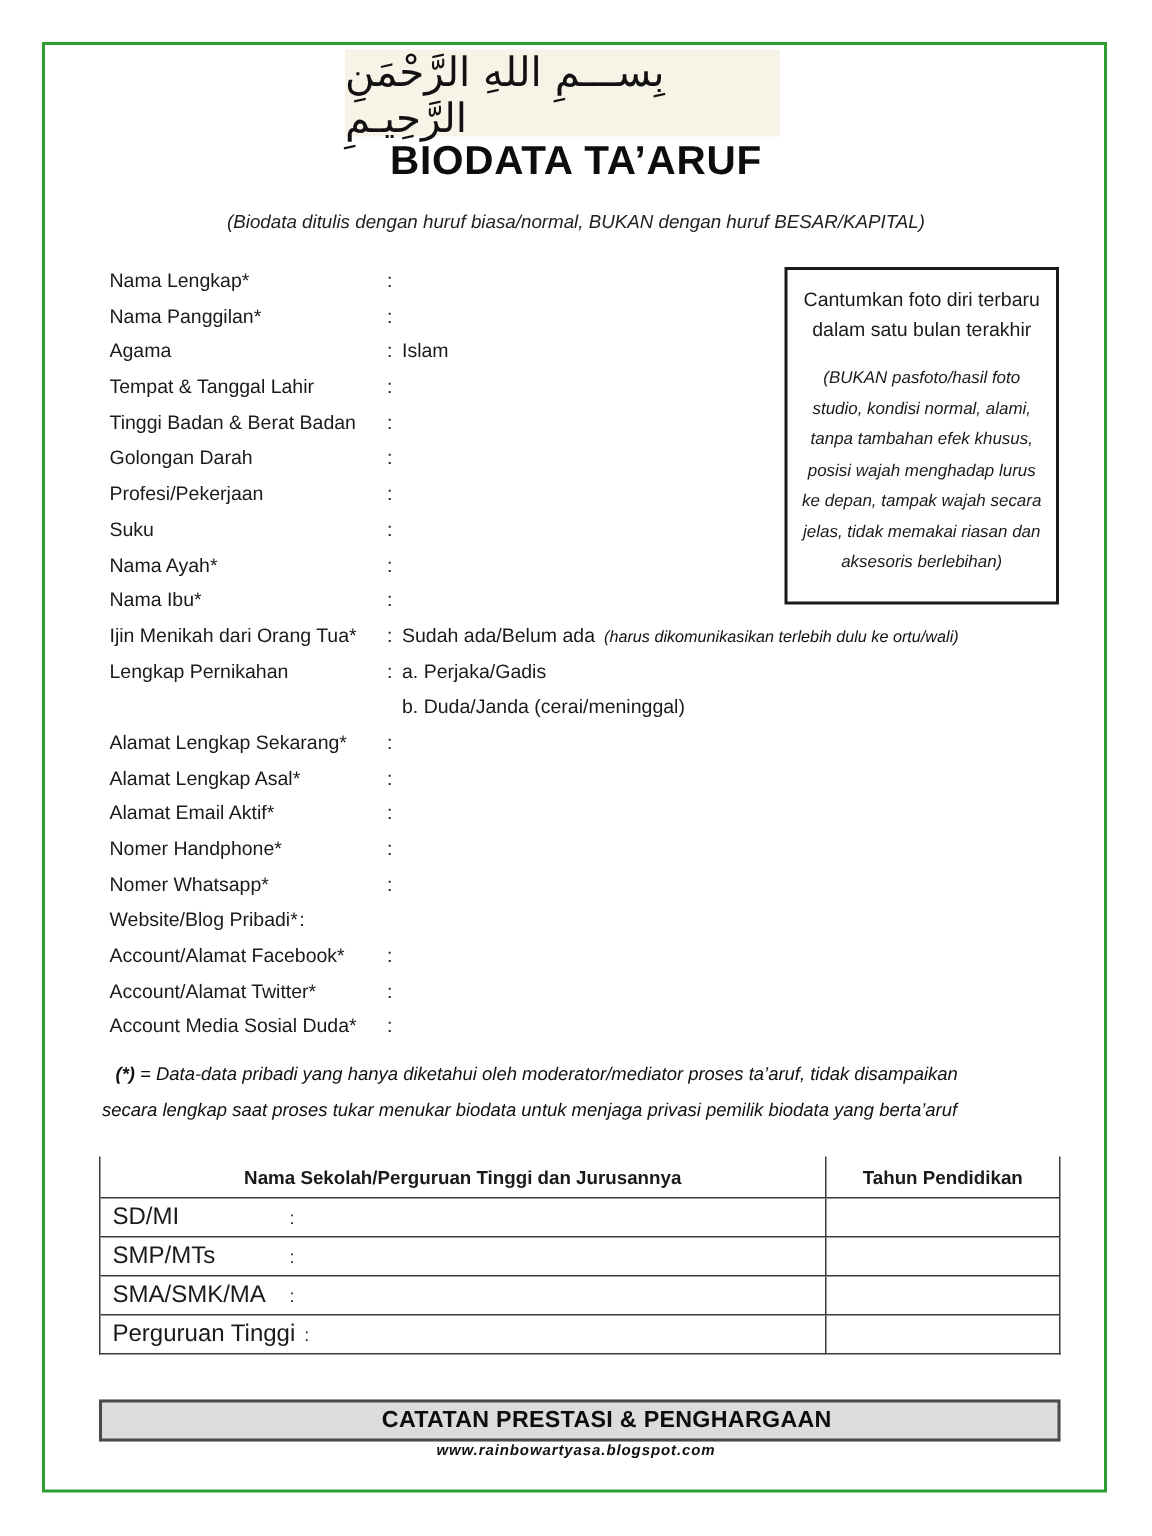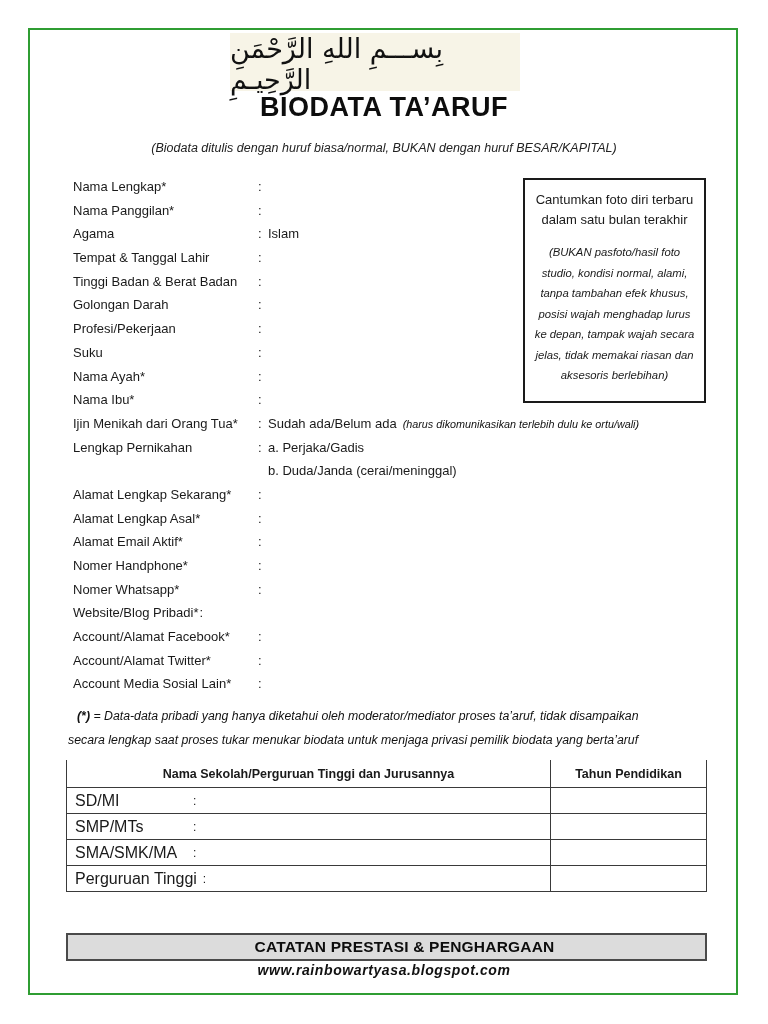--- a/index.html
+++ b/index.html
@@ -56,34 +56,34 @@
   .section-bar{
     background:var(--bar-gray);border:2px solid #4a4a4a;box-sizing:border-box;
     height:28px;line-height:24px;text-align:center;
     font-weight:bold;font-size:15.5px;color:#0d0d0d;letter-spacing:0.2px;
   }
   .edu-table{
     border:1.5px solid var(--line);border-top:none;box-sizing:border-box;
   }
   .edu-row{display:flex;height:26px;box-sizing:border-box;}
   .edu-row + .edu-row{border-top:1px solid var(--line);}
-  .edu-head-row{height:27px;font-weight:bold;font-size:12.5px;}
+  .edu-head-row{height:27px;font-weight:bold;font-size:12.5px;margin-top:11px;}
   .edu-col1{width:484px;flex:0 0 auto;border-right:1.5px solid var(--line);
     box-sizing:border-box;display:flex;align-items:center;}
   .edu-col2{flex:1;display:flex;align-items:center;justify-content:center;}
   .edu-head-row .edu-col1{justify-content:center;}
   .edu-row .edu-col1{padding-left:8px;}
   .edu-head-row .edu-col1{padding-left:0;}
   .edu-label{width:118px;flex:0 0 auto;font-size:16px;}
   .edu-row:last-child .edu-label{width:auto;margin-right:6px;}
   .edu-colon{font-size:12px;}
   .ach-bar{position:absolute;left:66px;top:933px;width:641px;padding-left:36px;}
   .site-url{
     position:absolute;left:0;top:962px;width:768px;text-align:center;
-    font-weight:bold;font-style:italic;font-size:14px;letter-spacing:0.6px;color:#111;
+    font-weight:bold;font-style:italic;font-size:10px;letter-spacing:0.6px;color:#111;
   }
 </style>
 </head>
 <body>
 
 <div class="page-border"></div>
 
 <div class="bismillah">
   <span>بِســـمِ اللهِ الرَّحْمَنِ الرَّحِيـمِ</span>
 </div>
@@ -234,21 +234,21 @@
   </div>
 
   <div class="field-row">
     <span class="f-label">Account/Alamat Twitter*</span>
     <span class="f-colon">:</span>
     <span class="f-value"></span>
 
   </div>
 
   <div class="field-row">
-    <span class="f-label">Account Media Sosial Lain*</span>
+    <span class="f-label">Account Media Sosial Duda*</span>
     <span class="f-colon">:</span>
     <span class="f-value"></span>
 
   </div>
 </div>
 
 <div class="photo-box">
   <div class="photo-heading">Cantumkan foto diri terbaru dalam satu bulan terakhir</div>
   <div class="photo-note">(BUKAN pasfoto/hasil foto studio, kondisi normal, alami, tanpa tambahan efek khusus, posisi wajah menghadap lurus ke depan, tampak wajah secara jelas, tidak memakai riasan dan aksesoris berlebihan)</div>
 </div>

